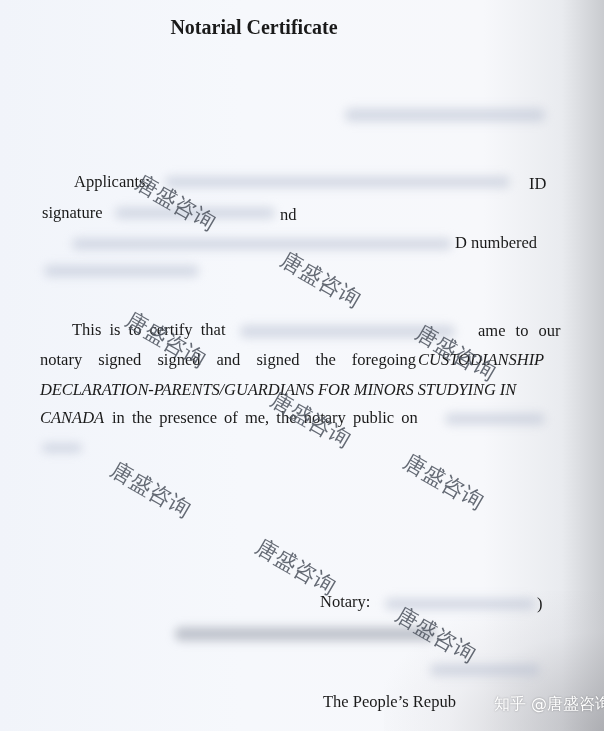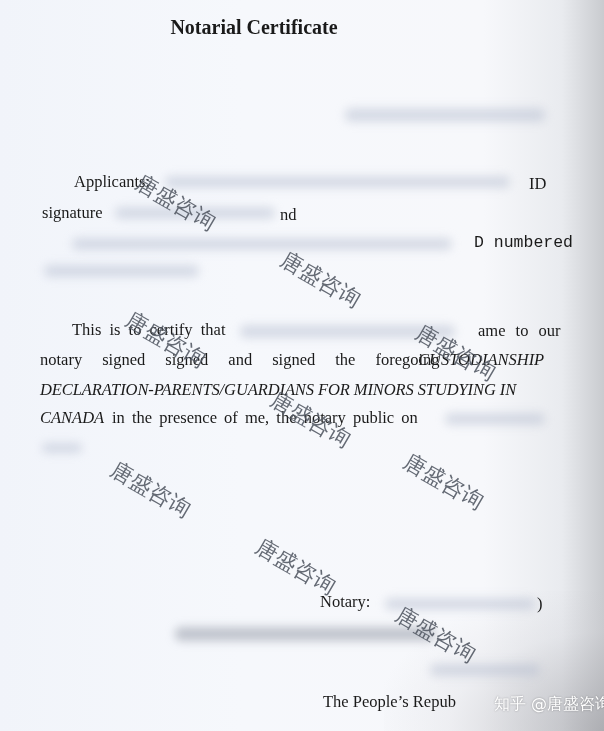--- a/index.html
+++ b/index.html
@@ -41,30 +41,30 @@
 
   <div class="t" style="left:74px;top:172px;">Applicants:</div>
   <div class="blur" style="left:165px;top:176px;width:345px;height:12px;"></div>
   <div class="t" style="left:529px;top:174px;">ID</div>
 
   <div class="t" style="left:42px;top:203px;">signature</div>
   <div class="blur" style="left:115px;top:207px;width:160px;height:12px;"></div>
   <div class="t" style="left:280px;top:205px;">nd</div>
 
   <div class="blur" style="left:72px;top:238px;width:380px;height:12px;"></div>
-  <div class="t" style="left:474px;top:233px;font-family:Liberation Mono, monospace;">D  numbered</div>
+  <div class="t" style="left:455px;top:233px;">D  numbered</div>
 
   <div class="blur" style="left:44px;top:265px;width:155px;height:12px;"></div>
 
 
   <div class="t" style="left:72px;top:320px;word-spacing:4px;">This is to certify that</div>
   <div class="blur" style="left:240px;top:325px;width:215px;height:13px;"></div>
   <div class="t" style="left:462px;top:321px;word-spacing:6px;margin-left:16px;">ame to our</div>
 
-  <div class="t just" style="left:40px;top:350px;width:376px;gap:20px;">
+  <div class="t just" style="left:40px;top:350px;width:376px;">
     <span>notary</span>
     <span>signed</span>
     <span>signed</span>
     <span>and</span>
     <span>signed</span>
     <span>the</span>
     <span>foregoing</span>
   </div>
   <div class="t i" style="left:418px;top:350px;">CUSTODIANSHIP</div>
 

